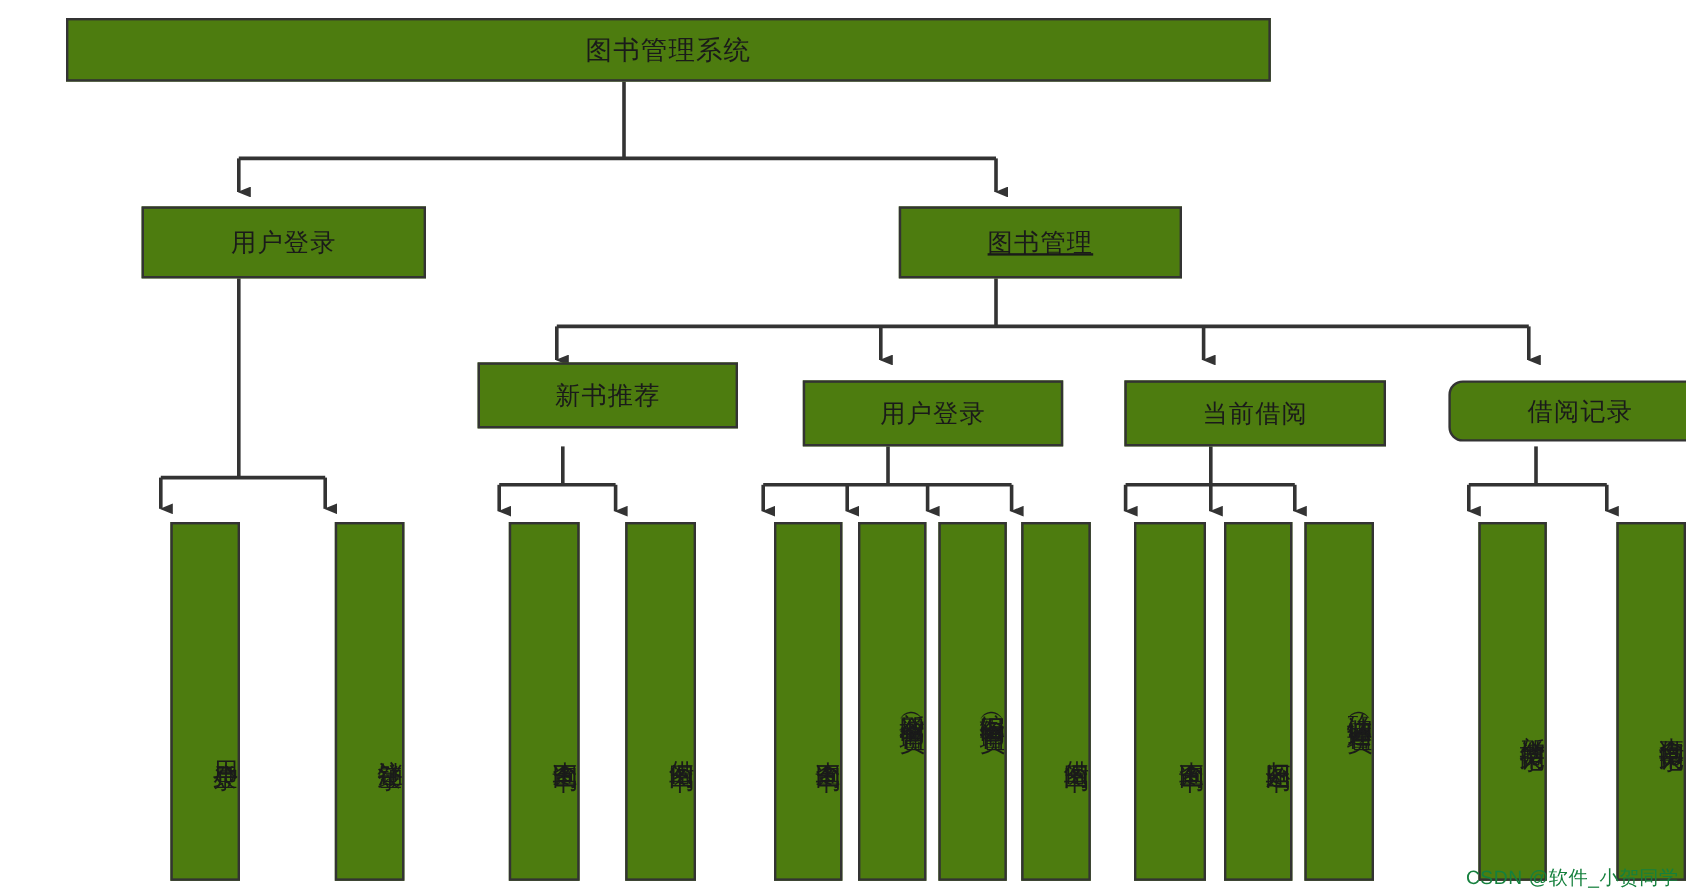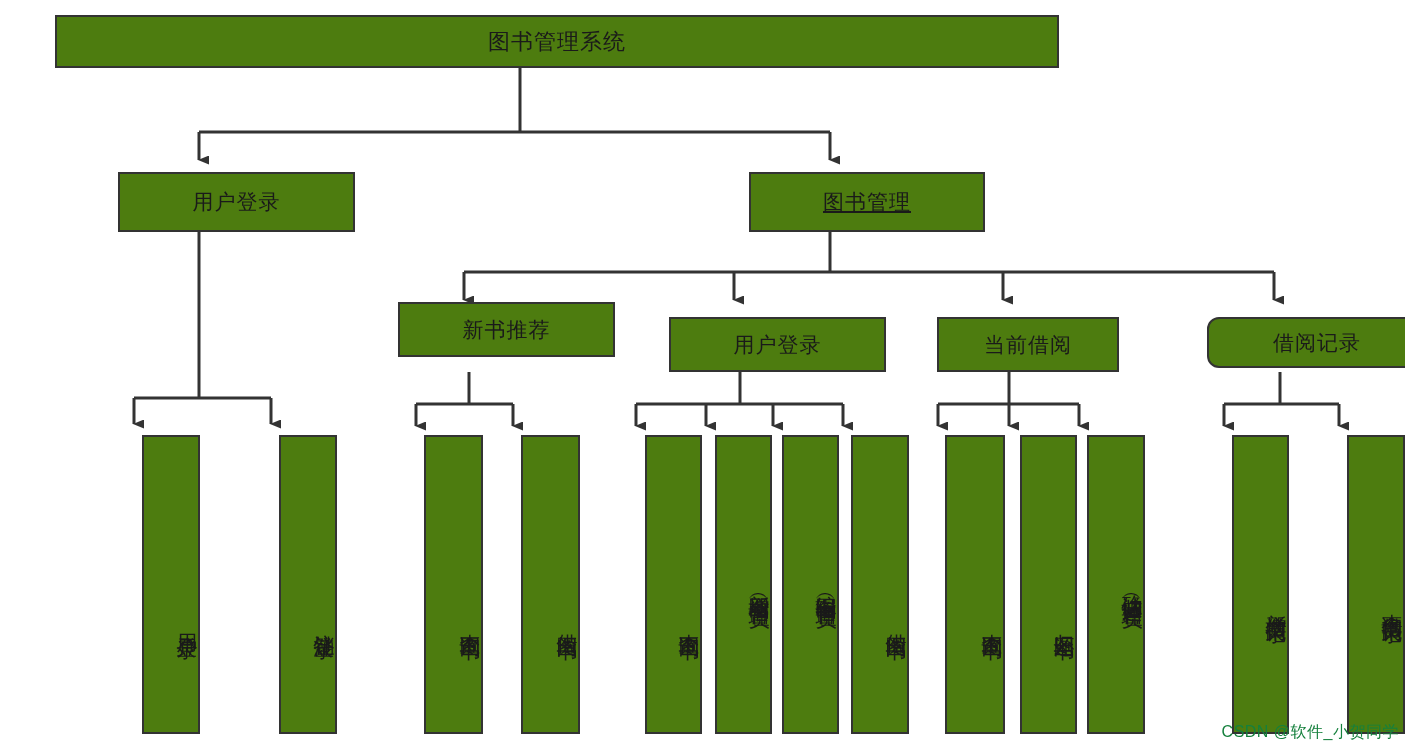--- a/index.html
+++ b/index.html
@@ -133,21 +133,21 @@
   <div class="node horiz" style="left:712px; top:172px; width:236px; height:60px;text-decoration:underline;">
     <span>图书管理</span>
   </div>
 
   <div class="node horiz" style="left:361px; top:302px; width:217px; height:55px;">
     <span>新书推荐</span>
   </div>
   <div class="node horiz" style="left:632px; top:317px; width:217px; height:55px;">
     <span>用户登录</span>
   </div>
-  <div class="node horiz" style="left:900px; top:317px; width:182px; height:55px;">
+  <div class="node horiz" style="left:900px; top:317px; width:218px; height:55px;">
     <span>当前借阅</span>
   </div>
   <div class="node horiz" style="left:1170px; top:317px; width:220px; height:51px;border-radius:12px;">
     <span>借阅记录</span>
   </div>
 
   <div class="node vert" style="left:105px; top:435px; width:58px; height:299px; padding-top:72px;">
     <span>用户登录</span>
   </div>
   <div class="node vert" style="left:242px; top:435px; width:58px; height:299px; padding-top:72px;">

